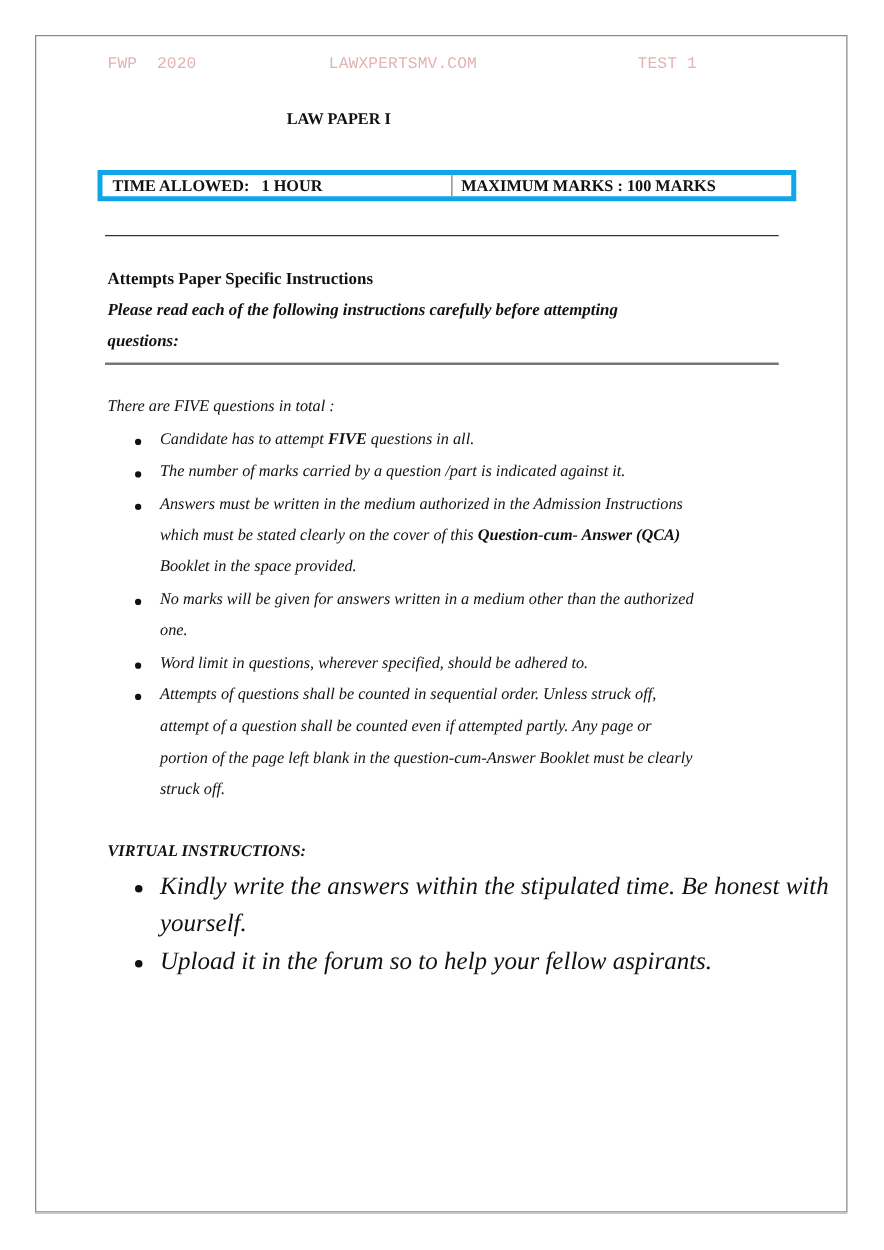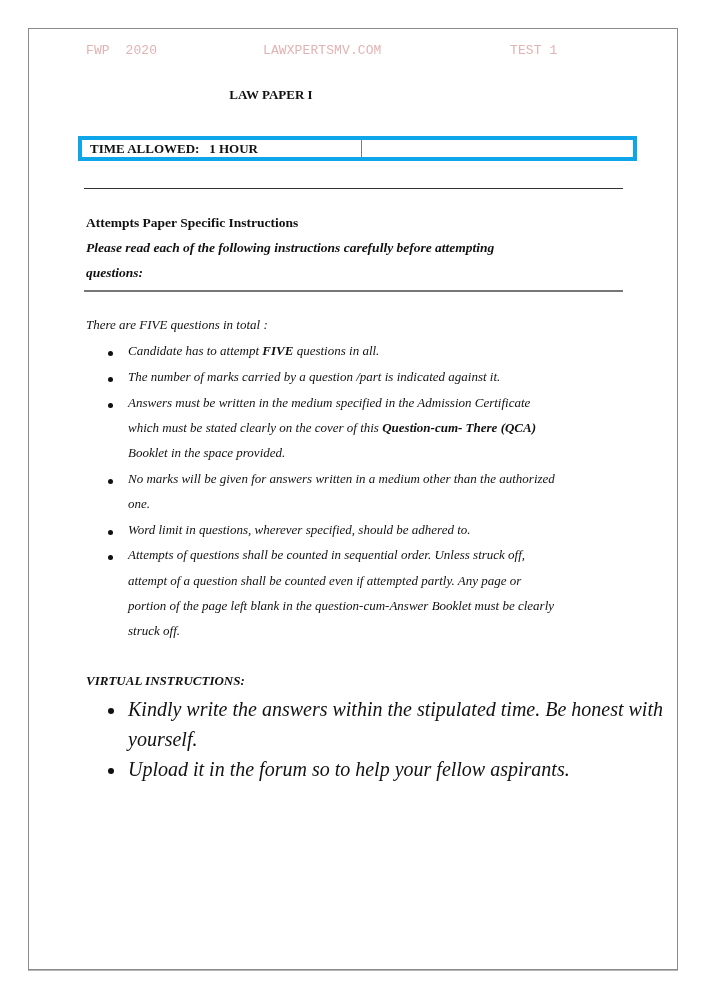--- a/index.html
+++ b/index.html
@@ -46,40 +46,41 @@
 <div class="page-border"></div>
 
 <div class="hdr left">FWP  2020</div>
 <div class="hdr mid">LAWXPERTSMV.COM</div>
 <div class="hdr right">TEST 1</div>
 
 <div class="title"><span>LAW PAPER I</span></div>
 
 <div class="meta-table">
   <div class="meta-cell c1">TIME ALLOWED:   1 HOUR</div>
+  <div class="meta-cell c2">MAXIMUM MARKS : 100 MARKS</div>
 </div>
 
 <div class="rule r1"></div>
 
 <div class="text sec-head">Attempts Paper Specific Instructions</div>
 <div class="text sec-sub l1">Please read each of the following instructions carefully before attempting</div>
 <div class="text sec-sub l2">questions:</div>
 
 <div class="rule r2"></div>
 
 <div class="text intro">There are FIVE questions in total :</div>
 
 <div id="bullets" class="bullet-list">
     <div class="dot" style="top: 351px;"></div>
     <div class="bl" style="top: 343px;"><span>Candidate has to attempt </span><b>FIVE</b><span> questions in all.</span></div>
     <div class="dot" style="top: 377px;"></div>
     <div class="bl" style="top: 369px;"><span>The number of marks carried by a question /part is indicated against it.</span></div>
     <div class="dot" style="top: 403px;"></div>
-    <div class="bl" style="top: 395px;"><span>Answers must be written in the medium specified in the Admission Certificate</span></div>
-    <div class="bl" style="top: 420px;"><span>which must be stated clearly on the cover of this </span><b>Question-cum- There (QCA)</b></div>
+    <div class="bl" style="top: 395px;"><span>Answers must be written in the medium authorized in the Admission Instructions</span></div>
+    <div class="bl" style="top: 420px;"><span>which must be stated clearly on the cover of this </span><b>Question-cum- Answer (QCA)</b></div>
     <div class="bl" style="top: 445px;"><span>Booklet in the space provided.</span></div>
     <div class="dot" style="top: 479px;"></div>
     <div class="bl" style="top: 471px;"><span>No marks will be given for answers written in a medium other than the authorized</span></div>
     <div class="bl" style="top: 496px;"><span>one.</span></div>
     <div class="dot" style="top: 530px;"></div>
     <div class="bl" style="top: 522px;"><span>Word limit in questions, wherever specified, should be adhered to.</span></div>
     <div class="dot" style="top: 555px;"></div>
     <div class="bl" style="top: 547px;"><span>Attempts of questions shall be counted in sequential order. Unless struck off,</span></div>
     <div class="bl" style="top: 573px;"><span>attempt of a question shall be counted even if attempted partly. Any page or</span></div>
     <div class="bl" style="top: 598px;"><span>portion of the page left blank in the question-cum-Answer Booklet must be clearly</span></div>

